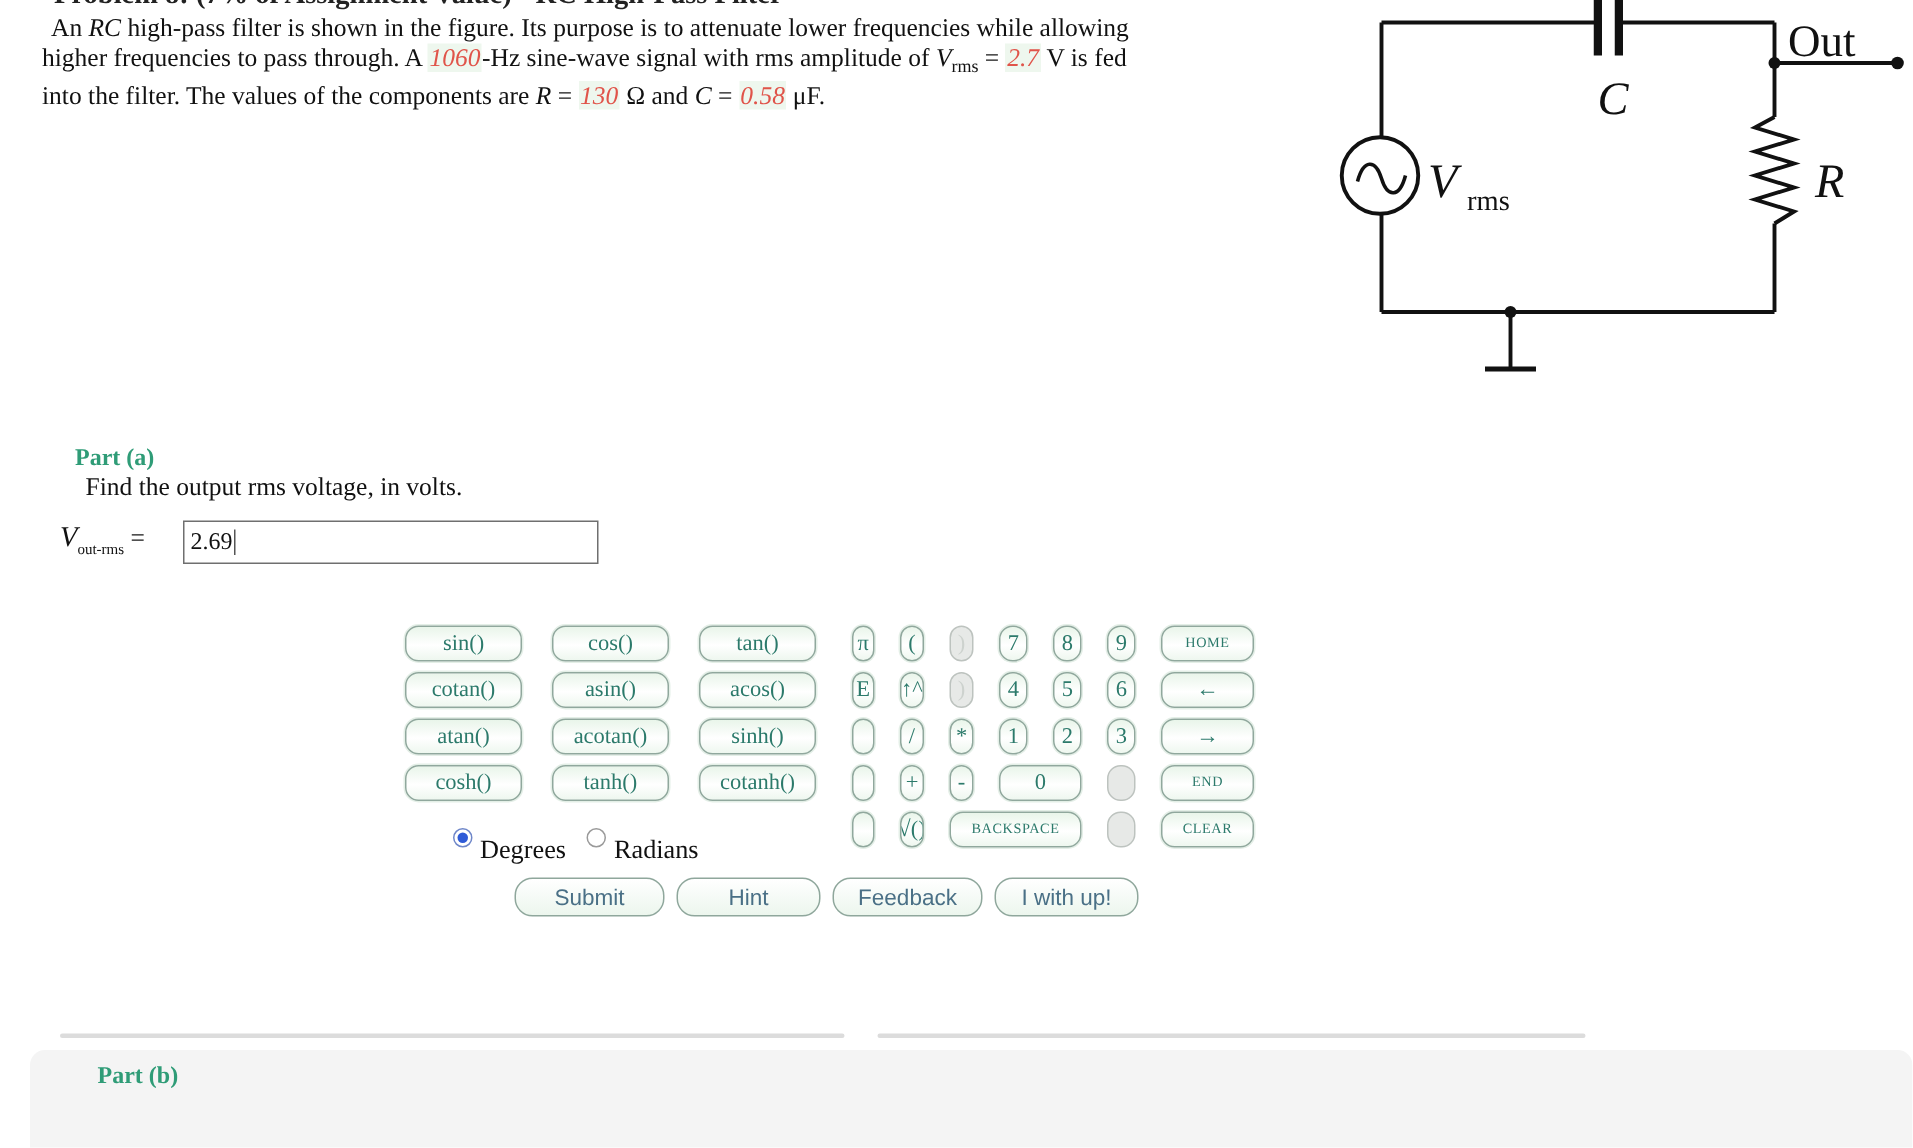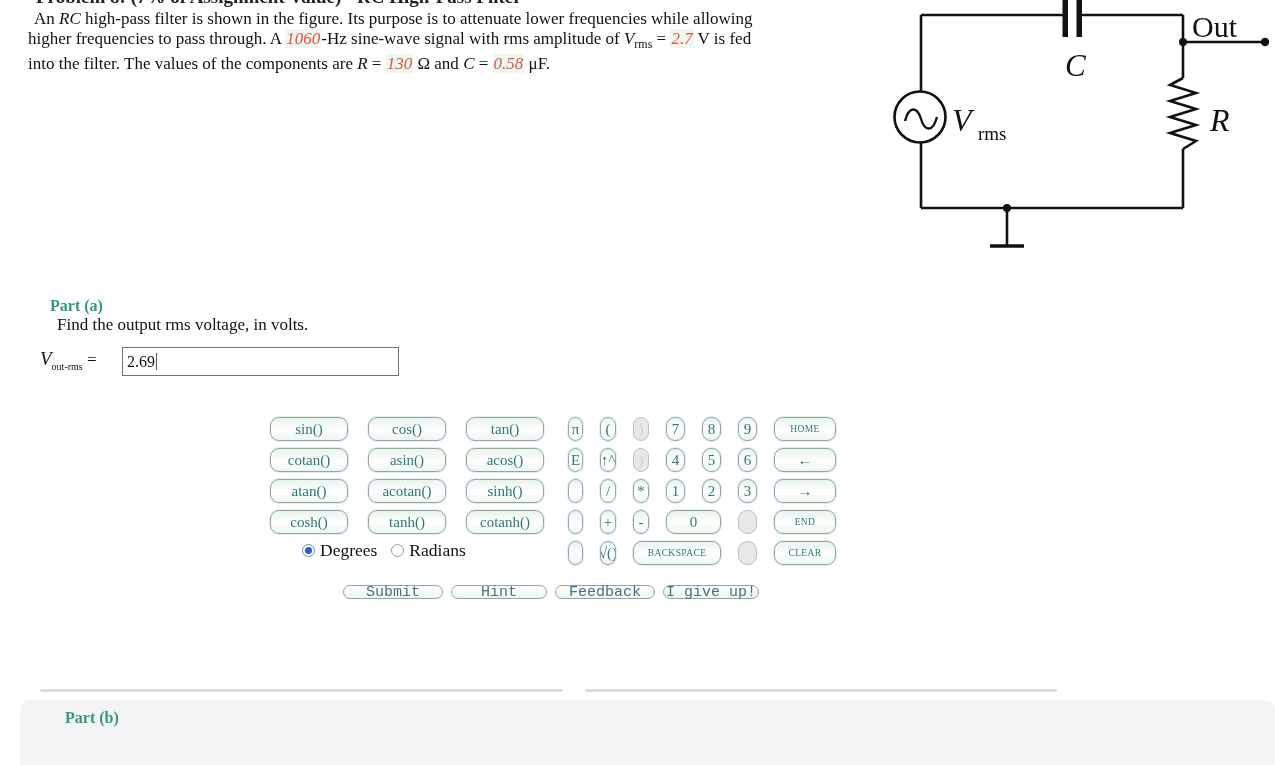--- a/index.html
+++ b/index.html
@@ -51,27 +51,27 @@
   .right-grid{
     position:absolute;left:556px;top:417px;display:grid;
     grid-template-columns:27px 28px 28px 31px 31px 31px 74px;
     grid-auto-rows:24px;gap:7px 5px;
   }
   
   .radio-row{position:absolute;left:302px;top:540px;display:flex;align-items:center;font-size:17.5px;}
   .radio{width:13px;height:13px;border-radius:50%;border:1px solid #9a9a9a;background:#fff;display:inline-block;box-sizing:border-box;position:relative;}
   .radio.sel{border-color:#6f87c9;}
   .radio.sel::after{content:"";position:absolute;left:2px;top:2px;width:7px;height:7px;border-radius:50%;background:#2f5bd7;}
-  .radio-label{margin:0 14px 0 5px;}
+  .radio-label{margin:16px 14px 0 5px;}
   
   .actions{position:absolute;left:343px;top:585px;display:flex;gap:8px;}
   .action{
-    height:14px;border:1px solid #8fa79c;border-radius:12px;box-sizing:border-box;
+    height:26px;border:1px solid #8fa79c;border-radius:12px;box-sizing:border-box;
     background:linear-gradient(180deg,#ffffff,#ecf6ed);
-    color:#4a7086;font-size:15px;font-family:Liberation Mono, monospace;
+    color:#4a7086;font-size:15px;font-family:Liberation Sans, sans-serif;
     display:flex;align-items:center;justify-content:center;cursor:pointer;
   }
   
   .divider{position:absolute;top:689px;height:3px;background:#dcdcdc;border-radius:2px;}
   .div1{left:40px;width:523px;}
   .div2{left:585px;width:472px;}
   .partb-panel{
     position:absolute;left:20px;top:700px;width:1255px;height:80px;
     background:#f4f4f4;border-radius:10px 10px 0 0;
   }
@@ -194,21 +194,21 @@
   <span class="radio sel"></span>
   <span class="radio-label">Degrees</span>
   <span class="radio"></span>
   <span class="radio-label">Radians</span>
 </div>
 
 <div class="actions" id="actions">
     <div class="action" style="width: 100px;">Submit</div>
     <div class="action" style="width: 96px;">Hint</div>
     <div class="action" style="width: 100px;">Feedback</div>
-    <div class="action" style="width: 96px;">I give up!</div>
+    <div class="action" style="width: 96px;">I with up!</div>
   </div>
 
 <div class="divider div1"></div>
 <div class="divider div2"></div>
 
 <div class="partb-panel">
   <div class="pb-title">Part (b)</div>
 </div>
 
 </body></html>

